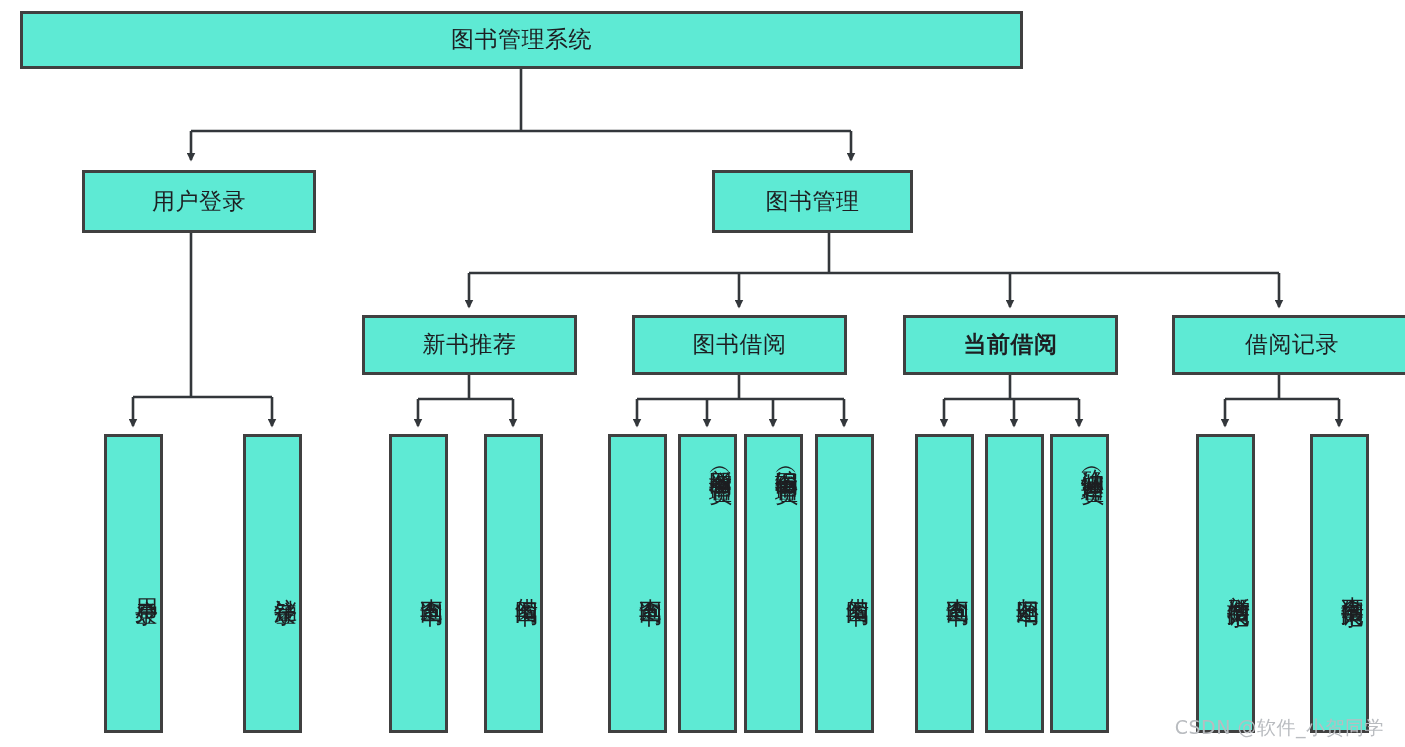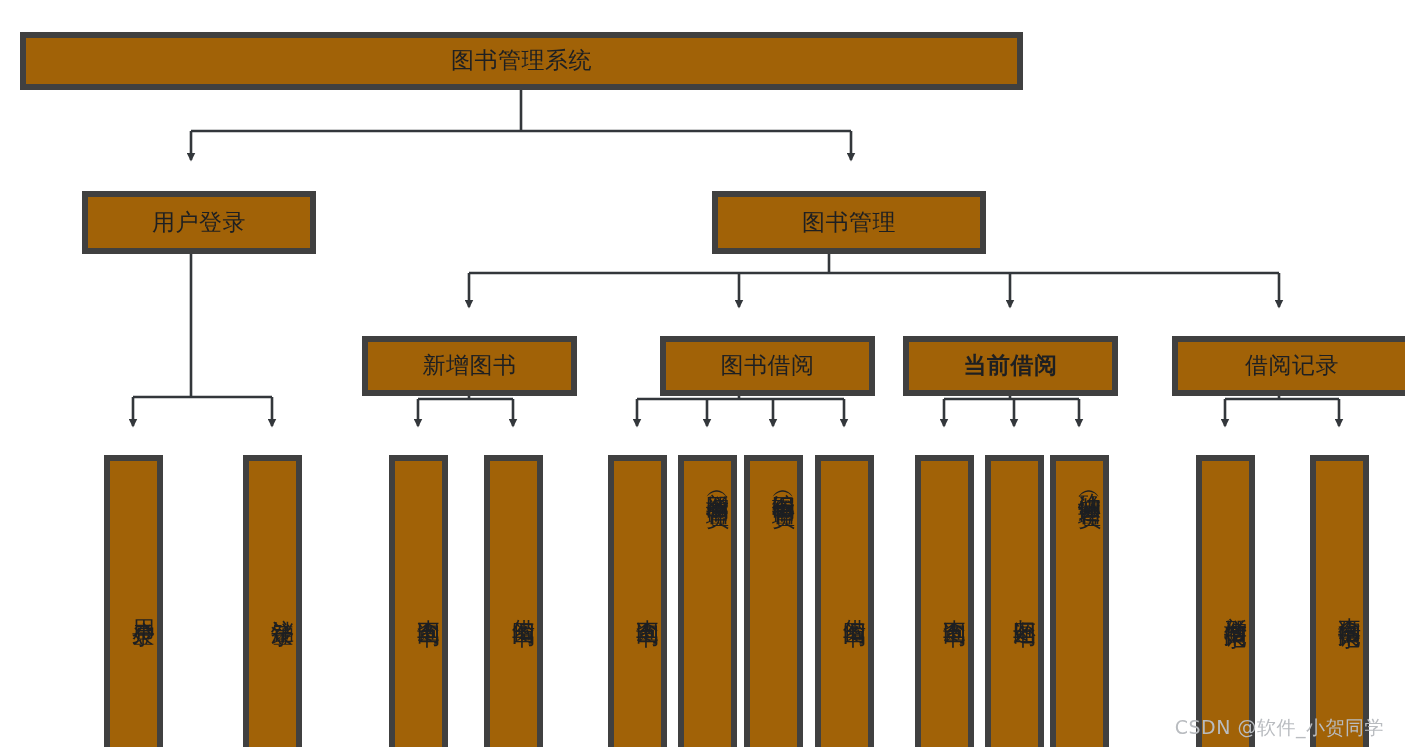--- a/index.html
+++ b/index.html
@@ -20,28 +20,27 @@
   #edges {
     position: absolute;
     left: 0;
     top: 0;
     width: 1405px;
     height: 747px;
   }
   .node {
     position: absolute;
     box-sizing: border-box;
-    border: 6px solid #404040;
-    background: #a16207;
+    border: 3px solid #404040;
+    background: #5eead4;
     display: flex;
     align-items: center;
     justify-content: center;
     color: #1d1f22;
     line-height: 1.18;
-    margin-top: 21px;
   }
   .node.horiz {
     font-size: 23px;
     letter-spacing: 0.5px;
   }
   .node.vert {
     writing-mode: vertical-rl;
     text-orientation: upright;
     font-size: 23px;
     padding: 14px 0;
@@ -126,28 +125,28 @@
     </g>
   </svg>
 
   <div class="node horiz" style="left:20px; top:11px; width:1003px; height:58px;">
     <span>图书管理系统</span>
   </div>
 
   <div class="node horiz" style="left:82px; top:170px; width:234px; height:63px;">
     <span>用户登录</span>
   </div>
-  <div class="node horiz" style="left:712px; top:170px; width:274px; height:63px;">
+  <div class="node horiz" style="left:712px; top:170px; width:201px; height:63px;">
     <span>图书管理</span>
   </div>
 
   <div class="node horiz" style="left:362px; top:315px; width:215px; height:60px;">
-    <span>新增图书</span>
-  </div>
-  <div class="node horiz" style="left:660px; top:315px; width:215px; height:60px;">
+    <span>新书推荐</span>
+  </div>
+  <div class="node horiz" style="left:632px; top:315px; width:215px; height:60px;">
     <span>图书借阅</span>
   </div>
   <div class="node horiz" style="left:903px; top:315px; width:215px; height:60px;font-weight:bold;">
     <span>当前借阅</span>
   </div>
   <div class="node horiz" style="left:1172px; top:315px; width:240px; height:60px;">
     <span>借阅记录</span>
   </div>
 
   <div class="node vert center" style="left:104px; top:434px; width:59px; height:299px;">

